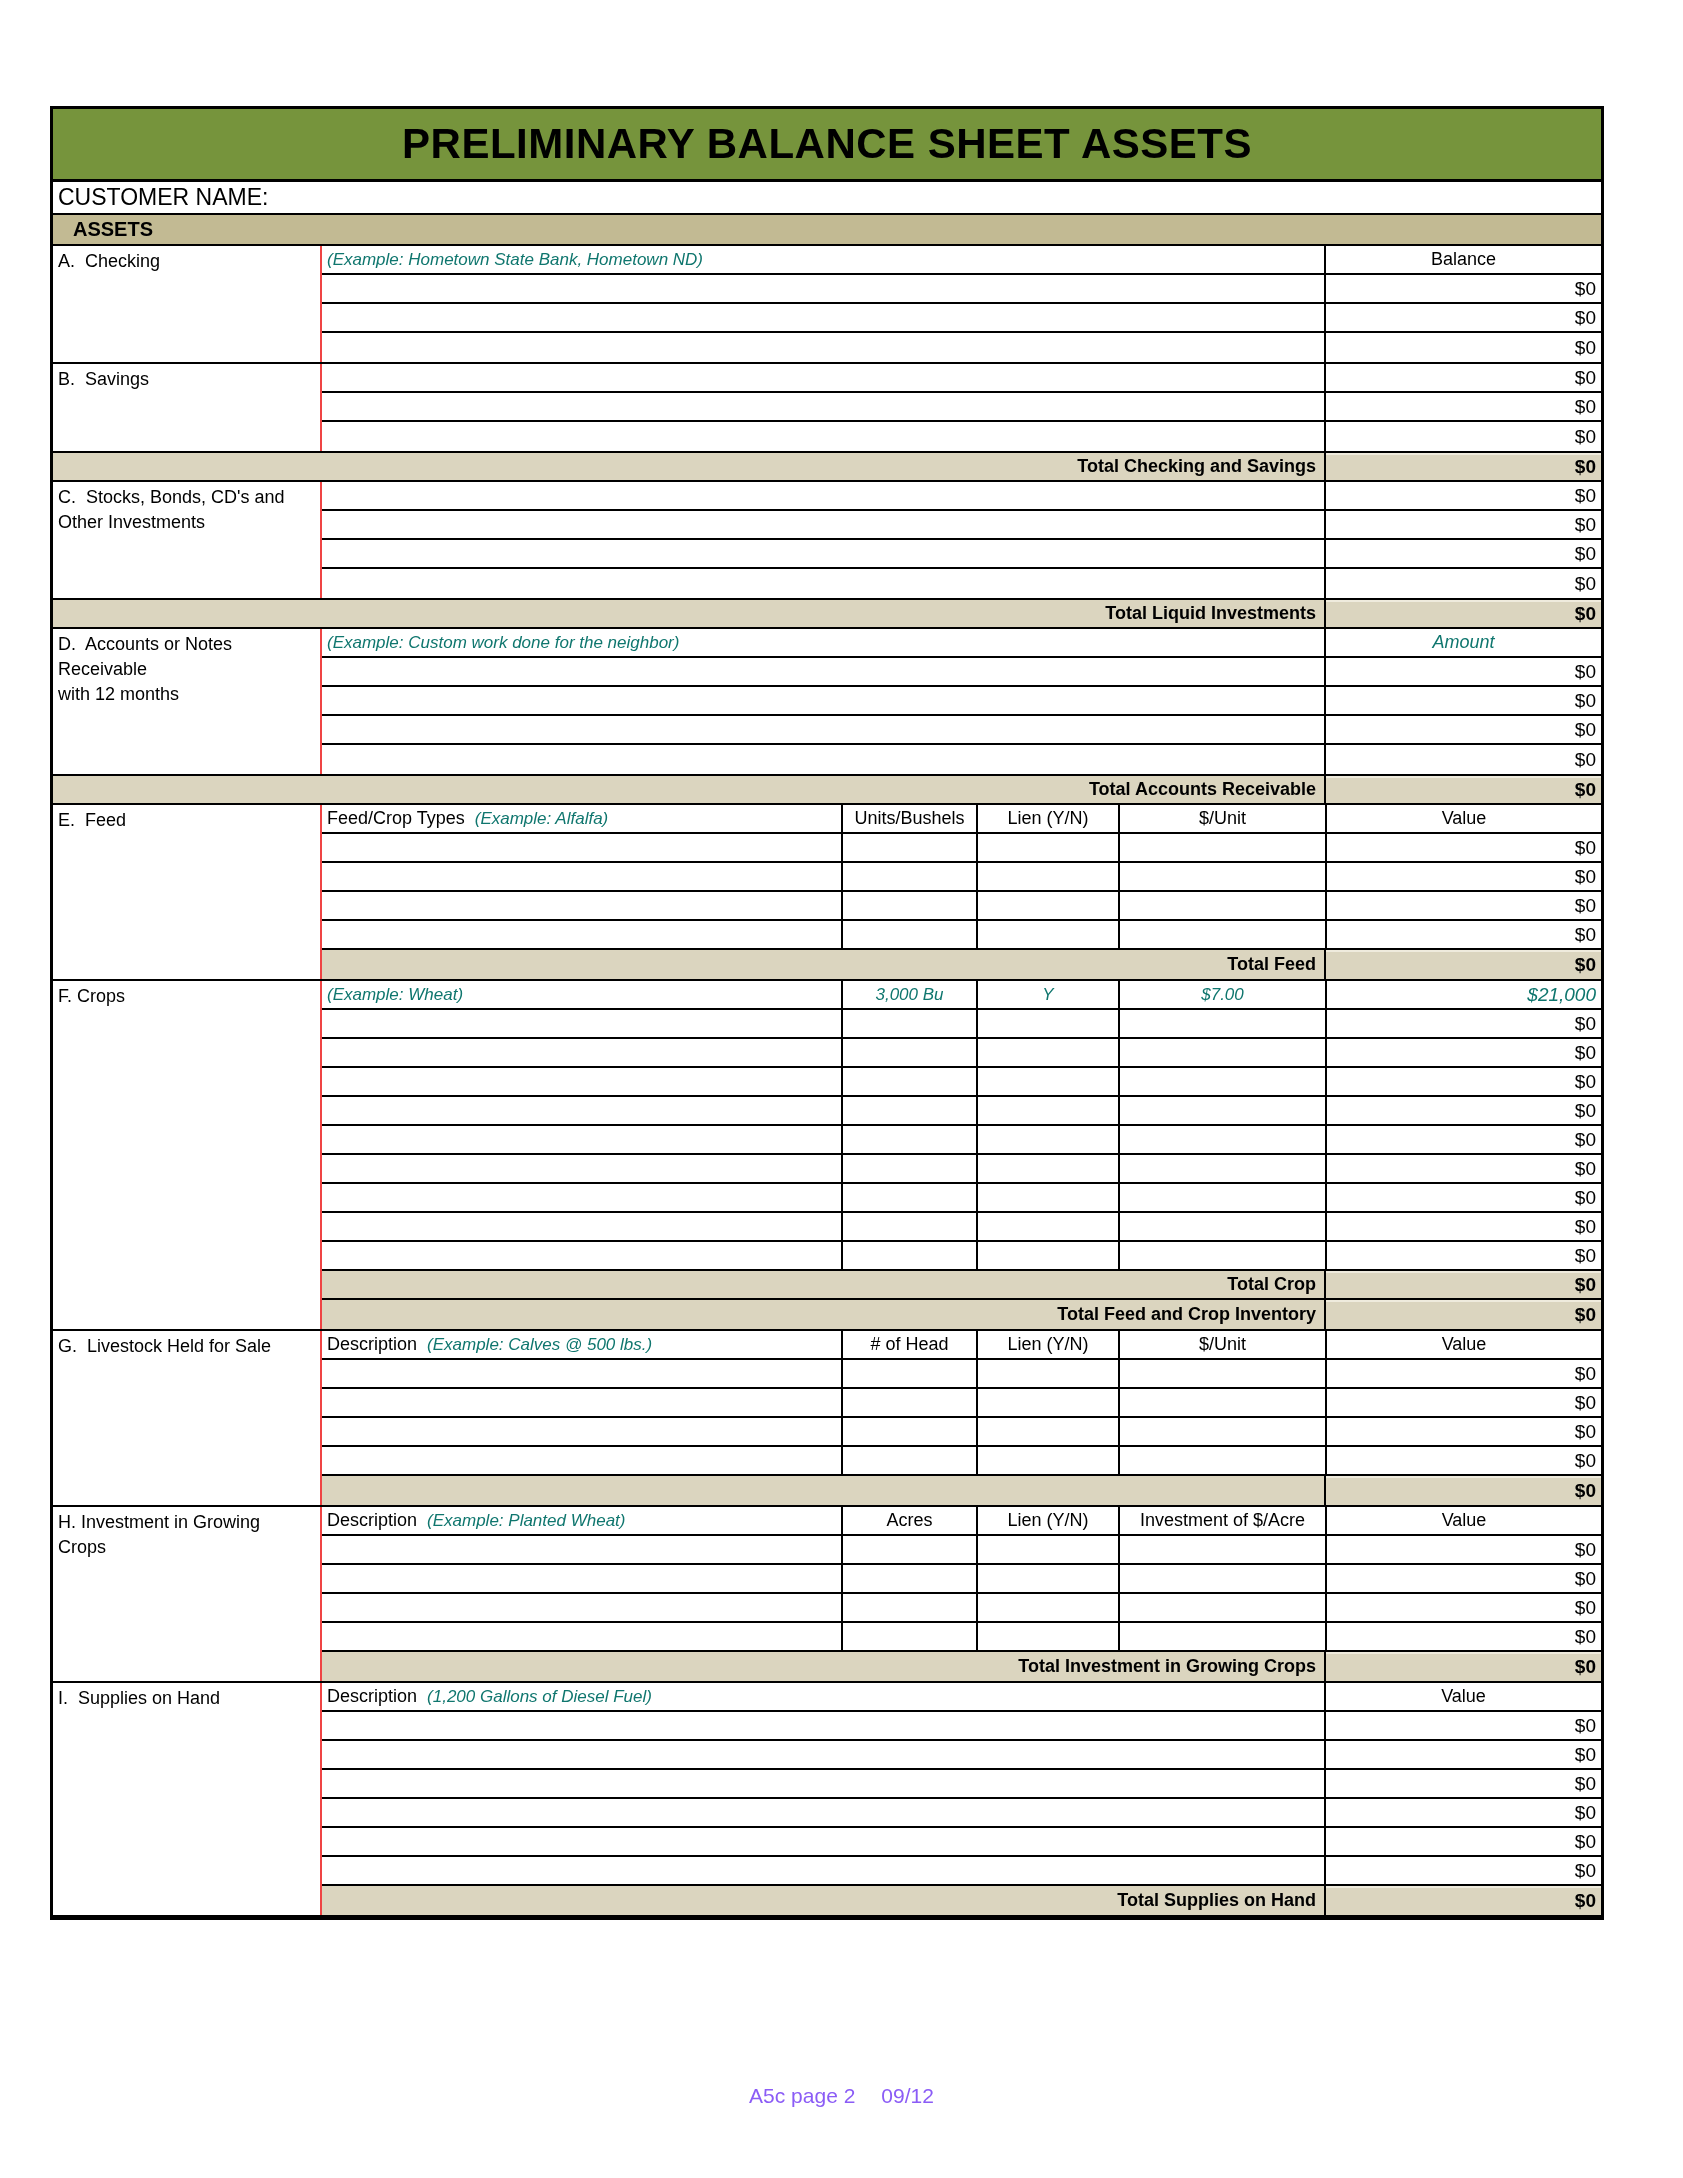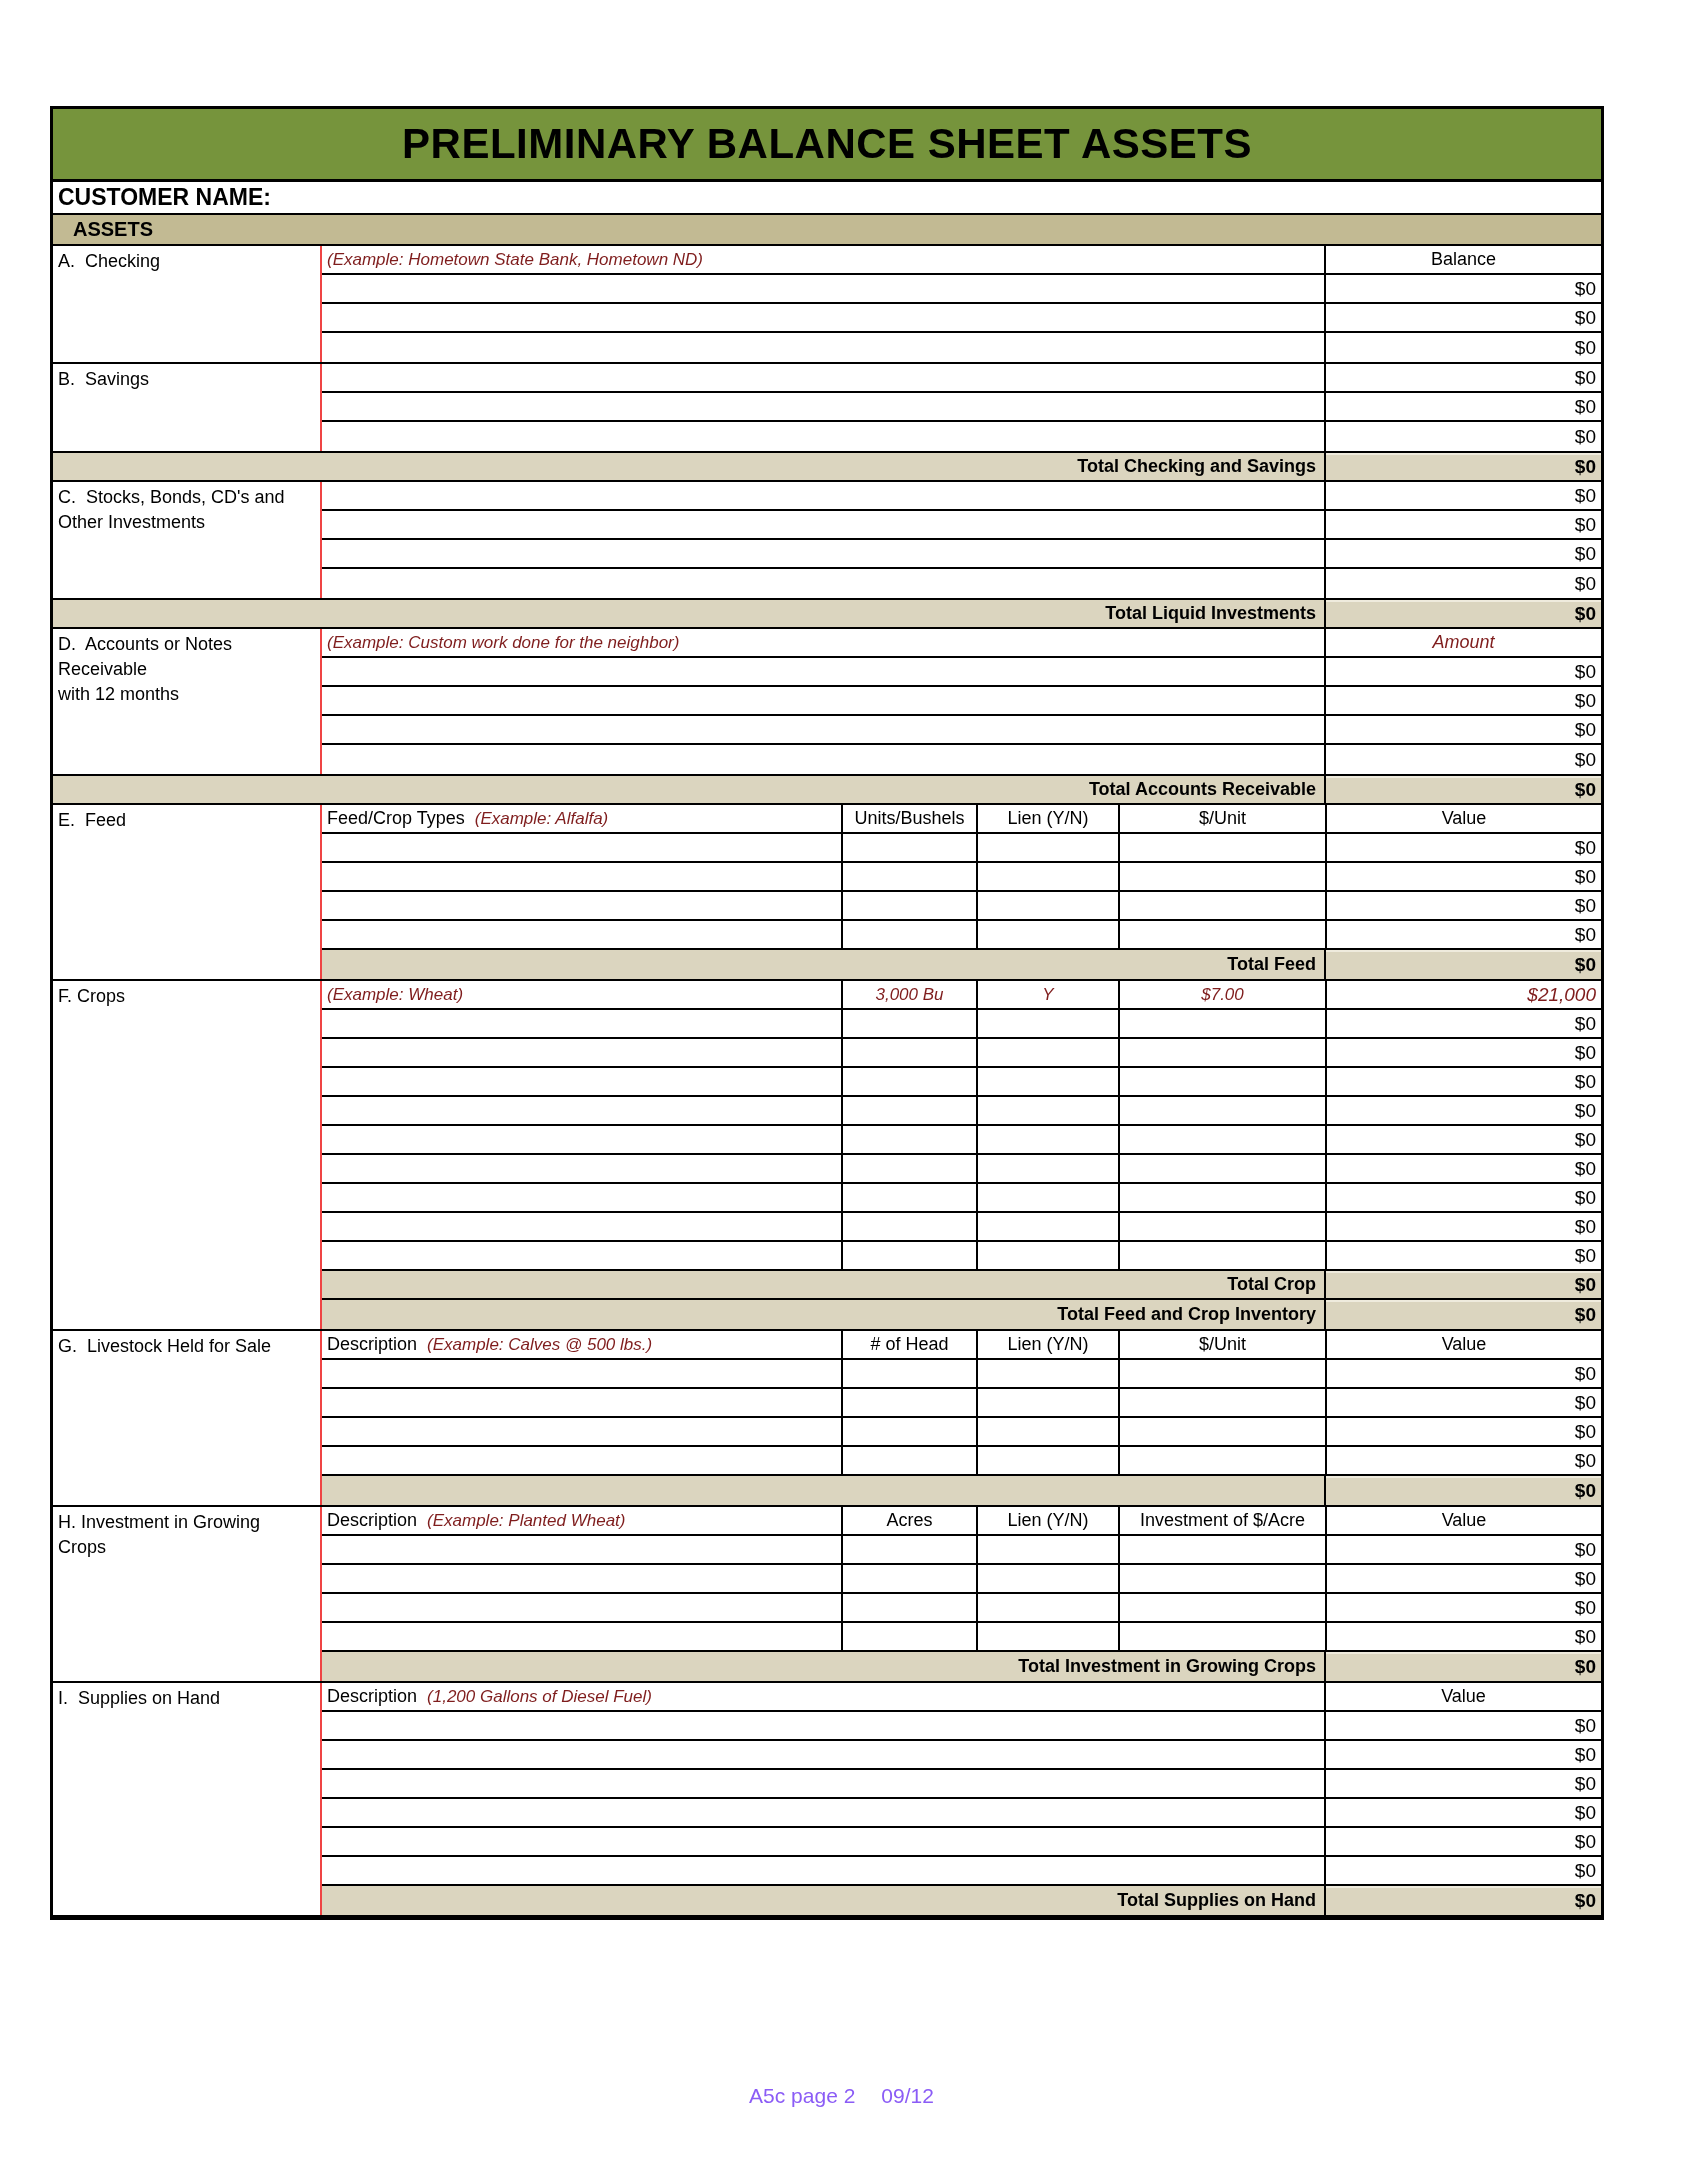--- a/index.html
+++ b/index.html
@@ -17,21 +17,21 @@
   .title-bar {
     height:73px; background:#76943C; border-bottom:3px solid #000;
     display:flex; align-items:center; justify-content:center;
   }
   .title-bar .title-text {
     font-size:42px; font-weight:bold; letter-spacing:0.5px;
   }
   .customer-row {
     height:33px; border-bottom:2px solid #000;
     display:flex; align-items:center; padding-left:5px;
-    font-weight:bold; font-size:23px;
+    font-weight:normal; font-size:23px;
   }
   .customer-input { flex:1; height:100%; }
   .assets-row {
     height:31px; background:#C2BA93; border-bottom:2px solid #000;
     display:flex; align-items:center; padding-left:20px;
     font-weight:bold; font-size:20px;
   }
   .section { display:flex; border-bottom:2px solid #000; background:#fff; }
   .label-cell {
     flex:0 0 269px; border-right:2px solid #ef4444;
@@ -46,21 +46,21 @@
     overflow:hidden; font-size:18px; padding:0 5px;
   }
   .cell:last-child { border-right:none; }
   .cell.desc   { flex:0 0 521px; justify-content:flex-start; }
   .cell.desc.wide { flex:0 0 1004px; }
   .cell.m0 { flex:0 0 135px; justify-content:center; }
   .cell.m1 { flex:0 0 142px; justify-content:center; }
   .cell.m2 { flex:0 0 207px; justify-content:center; }
   .cell.value { flex:1; justify-content:flex-end; font-size:19px; }
   .cell.value.head { justify-content:center; font-size:18px; }
-  .ex { color:#7f1d1d; font-style:italic; font-size:17px; font-weight:normal; }
+  .ex { color:#0f766e; font-style:italic; font-size:17px; font-weight:normal; }
   .plain { margin-right:10px; }
   .total-row { background:#DBD5BF; }
   .total-row .total-label {
     flex:1; justify-content:flex-end; font-weight:bold; font-size:18px;
     padding-right:8px; border-right:2px solid #000;
     display:flex; align-items:center;
   }
   .total-row .total-value {
     flex:0 0 275px; justify-content:flex-end; font-weight:bold; font-size:19px;
     display:flex; align-items:center; padding:0 5px;

